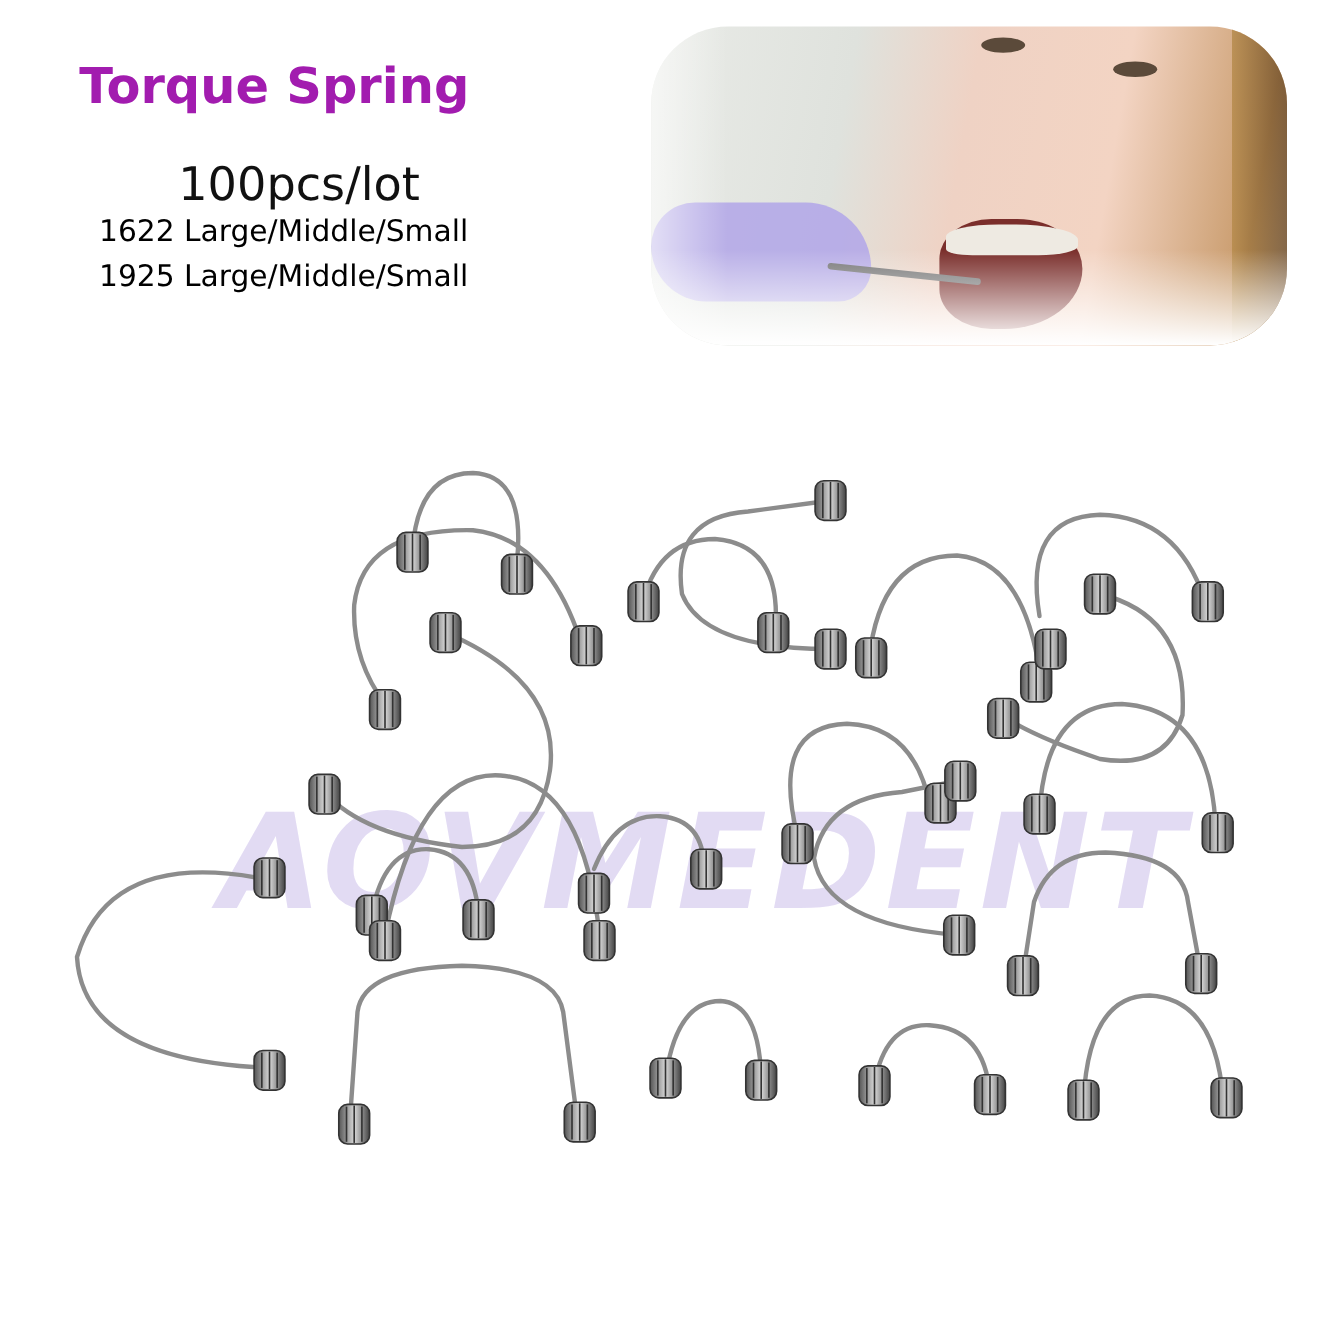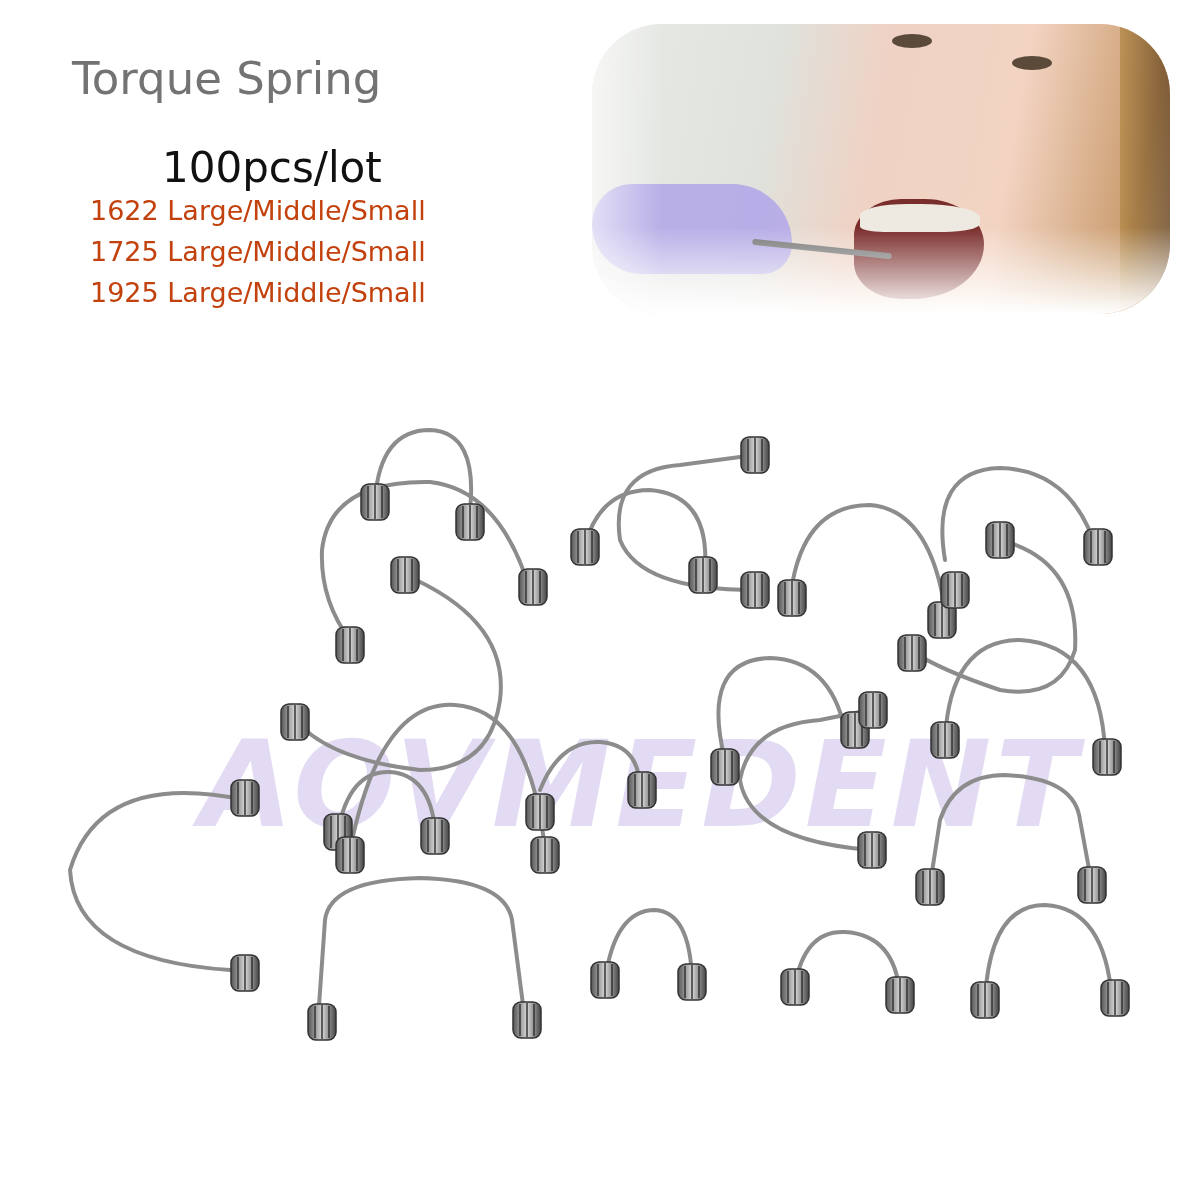--- a/index.html
+++ b/index.html
@@ -1,20 +1,20 @@
 <!DOCTYPE html>
 <html><head>
 <meta charset="utf-8">
 <style>
   html, body { margin:0; padding:0; background:#ffffff; }
   body { width:1200px; height:1200px; position:relative; overflow:hidden; font-family:"DejaVu Sans", sans-serif; }
-  .title { position:absolute; left:72px; top:52px; font-size:45px; font-weight:normal; color:#737373; letter-spacing:0px; }
+  .title { position:absolute; left:72px; top:52px; font-size:45px; font-weight:bold; color:#a21caf; letter-spacing:0px; }
   .lot { position:absolute; left:162px; top:143px; font-size:42px; color:#111; }
   .variants { position:absolute; left:90px; top:190px; margin:0; padding:0; list-style:none; }
-  .variants li { font-size:27px; color:#c2410c; height:41px; line-height:41px; white-space:nowrap; }
+  .variants li { font-size:27px; color:#000000; height:41px; line-height:41px; white-space:nowrap; }
   .photo { position:absolute; left:592px; top:24px; width:578px; height:290px; border-radius:70px; overflow:hidden;
            background:linear-gradient(100deg,#e9ebe7 0%,#dfe2dd 30%,#efd2c4 48%,#f3d4c3 70%,#c89a6a 92%,#fff 100%); }
   .photo .fade { position:absolute; inset:0; background:linear-gradient(180deg, rgba(255,255,255,0) 70%, #fff 100%),
                  linear-gradient(90deg, rgba(255,255,255,0.6) 0%, rgba(255,255,255,0) 12%); }
   .photo .glove { position:absolute; left:0; top:160px; width:200px; height:90px; background:#b4a8e8; border-radius:40px 60px 30px 50px; opacity:0.9; }
   .photo .mouth { position:absolute; left:262px; top:175px; width:130px; height:100px; background:#7a2e2b; border-radius:40% 50% 60% 40%; }
   .photo .teeth { position:absolute; left:268px; top:180px; width:120px; height:28px; background:#eeeae2; border-radius:40% 50% 30% 20%; }
   .photo .eye1 { position:absolute; left:300px; top:10px; width:40px; height:14px; background:#5b4a3a; border-radius:50%; }
   .photo .eye2 { position:absolute; left:420px; top:32px; width:40px; height:14px; background:#5b4a3a; border-radius:50%; }
   .photo .hair { position:absolute; right:0; top:0; width:50px; height:290px; background:linear-gradient(90deg,#b58a4a,#6a4a28); opacity:0.8; }
@@ -22,21 +22,20 @@
   .watermark { position:absolute; left:200px; top:715px; font-size:120px; font-weight:bold; color:#d9cff0; opacity:0.75; letter-spacing:4px; font-style:italic; }
   svg.springs { position:absolute; left:0; top:0; }
 </style>
 </head>
 <body>
 
 <div class="title">Torque Spring</div>
 <div class="lot">100pcs/lot</div>
 <ul class="variants">
   <li>1622 Large/Middle/Small</li>
-  <li>1725 Large/Middle/Small</li>
   <li>1925 Large/Middle/Small</li>
 </ul>
 
 <div class="photo">
   <div class="eye1"></div>
   <div class="eye2"></div>
   <div class="hair"></div>
   <div class="mouth"></div>
   <div class="teeth"></div>
   <div class="glove"></div>

